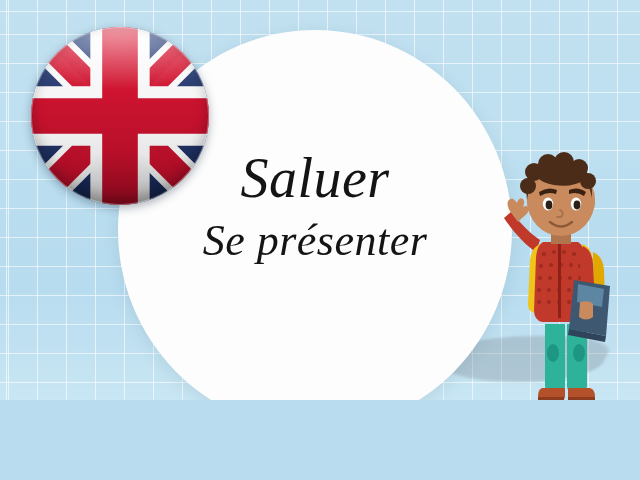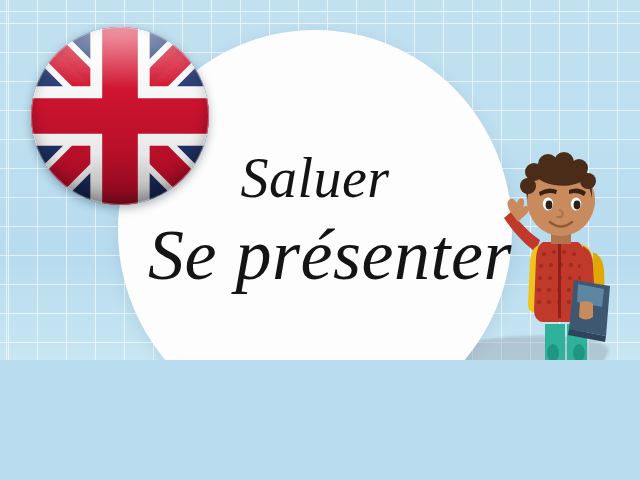--- a/index.html
+++ b/index.html
@@ -2,21 +2,21 @@
 <html><head>
 <meta charset="utf-8">
 <style>
   html,body{margin:0;padding:0;}
   body{
     width:640px;height:480px;overflow:hidden;
     font-family:"Liberation Serif", serif;
     background:#b9dcef;
   }
   #slide{
-    position:relative;width:640px;height:360px;overflow:hidden;
+    position:relative;width:640px;height:400px;overflow:hidden;
     background:
       linear-gradient(180deg, rgba(255,255,255,0.22) 0%, rgba(255,255,255,0.0) 45%, rgba(255,255,255,0.10) 100%),
       repeating-linear-gradient(90deg, rgba(255,255,255,0.62) 0px, rgba(255,255,255,0.62) 1px, rgba(255,255,255,0) 1px, rgba(255,255,255,0) 29px),
       repeating-linear-gradient(0deg, rgba(255,255,255,0.62) 0px, rgba(255,255,255,0.62) 1px, rgba(255,255,255,0) 1px, rgba(255,255,255,0) 29px),
       linear-gradient(180deg,#b0d8ec 0%,#bcdff0 38%,#b4daee 72%,#c2e3f2 100%);
     background-position:0 0, 8px 0, 0 12px, 0 0;
   }
   
   .floor-shadow{
     position:absolute;left:440px;top:336px;width:165px;height:46px;
@@ -33,21 +33,21 @@
   }
   
   .title-block{
     position:absolute;left:118px;top:150px;width:394px;
     text-align:center;color:#141414;
     font-family:"Liberation Serif", serif;
     font-style:italic;font-weight:400;line-height:1.02;
     letter-spacing:0.5px;
   }
   .line1{font-size:56px;display:block;}
-  .line2{font-size:72px;display:block;margin-top:12px;white-space:nowrap;text-align:right;}
+  .line2{font-size:44px;display:block;margin-top:12px;white-space:nowrap;}
 
   
   .flag-badge{
     position:absolute;left:31px;top:27px;width:178px;height:178px;
     border-radius:50%;overflow:hidden;
     box-shadow:0 3px 10px rgba(20,40,60,0.35);
   }
   .flag-badge .uj{position:absolute;inset:0;}
   .badge-gloss{
     position:absolute;inset:0;border-radius:50%;

